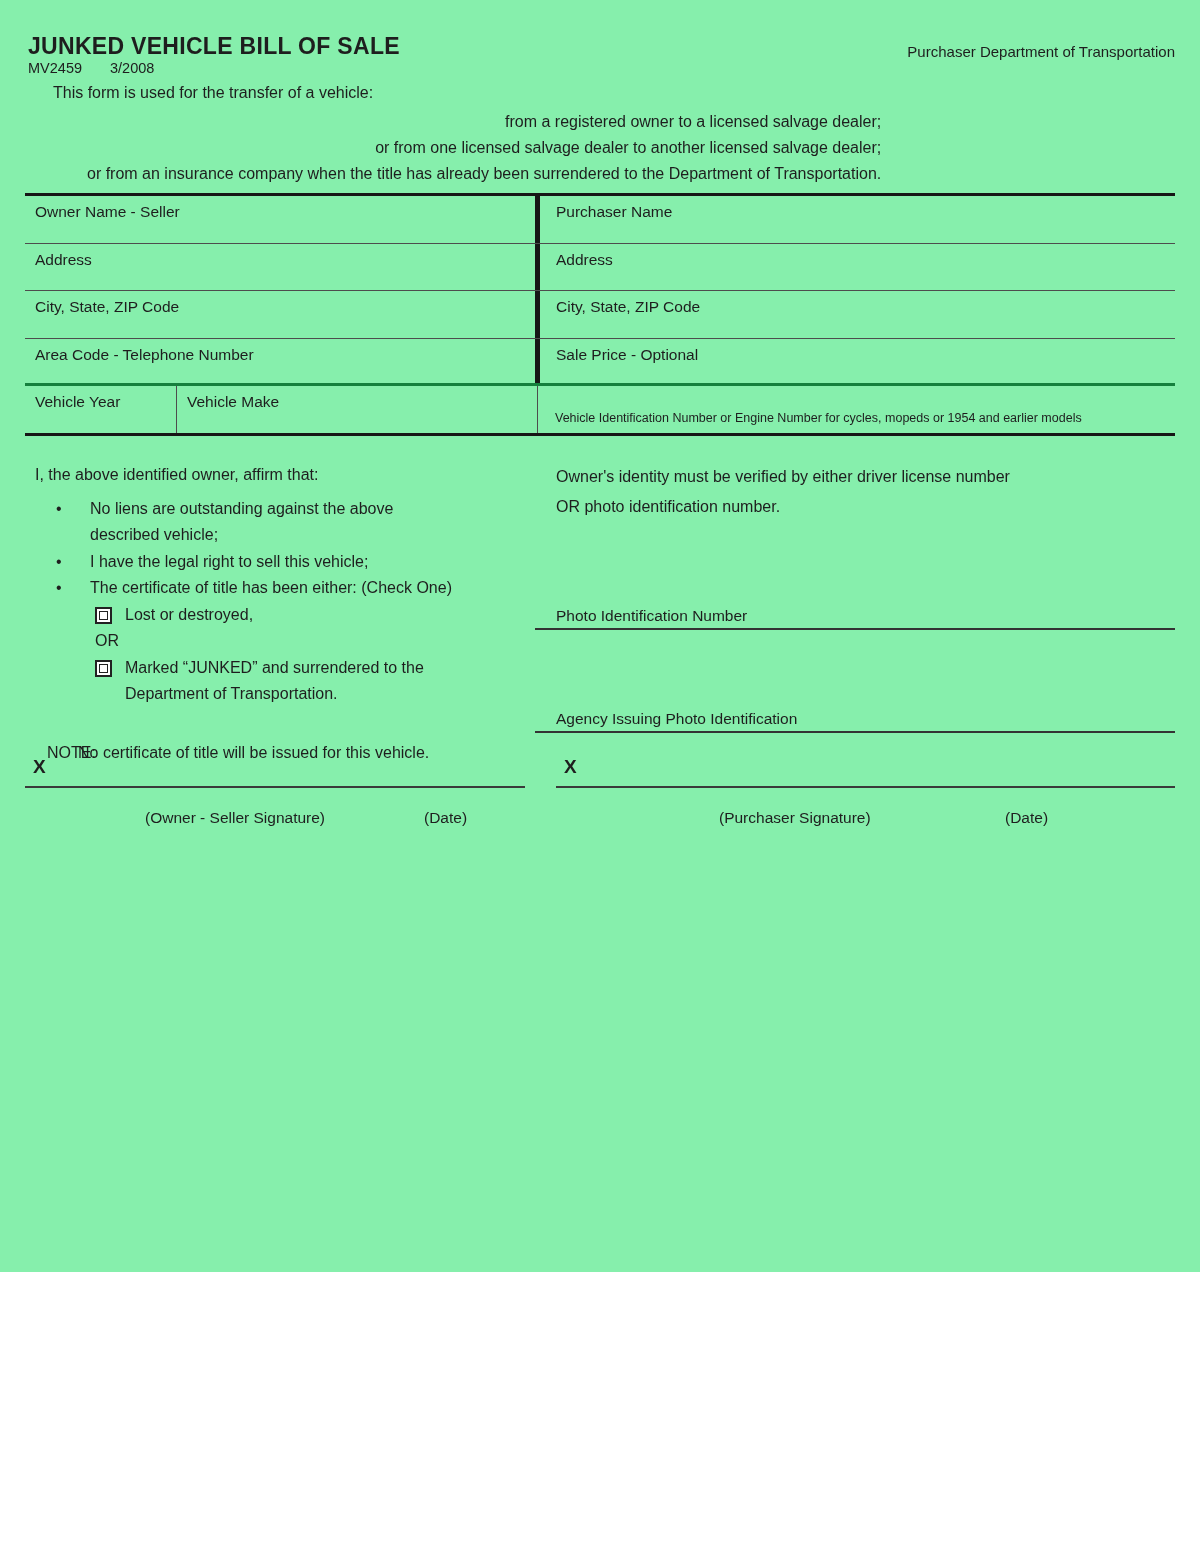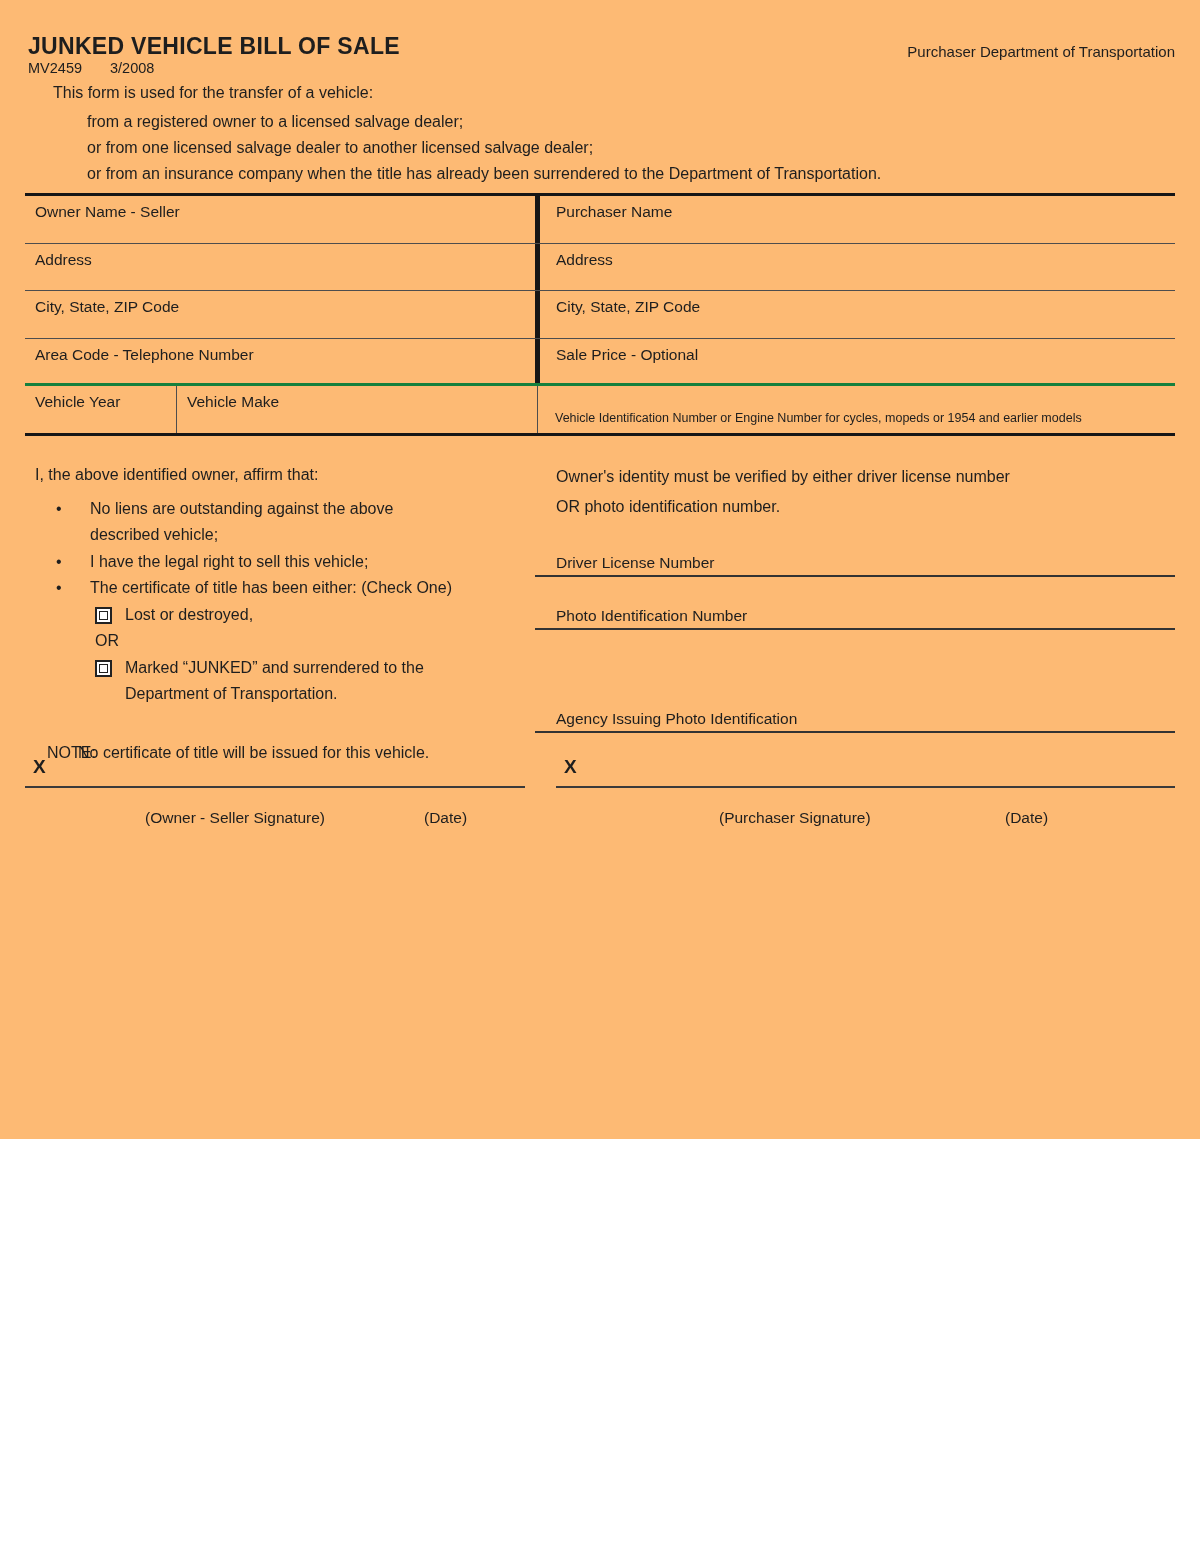--- a/index.html
+++ b/index.html
@@ -1,28 +1,28 @@
 <!DOCTYPE html>
 <html><head>
 <meta charset="utf-8">
 <style>
   * { margin:0; padding:0; box-sizing:border-box; }
   html,body { background:#ffffff; }
   .page {
-    position:relative; width:1200px; height:1139px; background:#fdba74;
+    position:relative; width:1200px; height:1272px; background:#86efac;
     font-family:"Liberation Sans","DejaVu Sans",sans-serif; color:#1e1e1e; overflow:hidden;
   }
   
   .title { position:absolute; left:28px; top:33px; font-size:23px; font-weight:bold; letter-spacing:.3px; }
   .form-meta { position:absolute; left:28px; top:60px; font-size:14.5px; }
   .form-meta .rev { margin-left:28px; }
   .agency { position:absolute; top:43px; right:25px; font-size:15px; }
   
   .intro-lead { position:absolute; left:53px; top:84px; font-size:16px; }
-  .intro-lines { position:absolute; left:87px; top:109px; font-size:16px; line-height:26px; }
+  .intro-lines { position:absolute; left:87px; top:109px; font-size:16px; line-height:26px;text-align:right; }
   
   .party-table { position:absolute; left:25px; top:193px; width:1150px;
     border-top:3px solid #161616; border-bottom:3px solid #161616; }
   .pt-row { display:flex; height:47.5px; border-bottom:1px solid #4d4d4d; }
   .pt-row.thick { border-bottom:3px solid #15803d; }
   .pt-cell-left  { width:510px; padding:7px 10px 0 10px; font-size:15.5px; }
   .pt-cell-right { flex:1; border-left:5px solid #161616; padding:7px 10px 0 16px; font-size:15.5px; }
   .vehicle-row { display:flex; height:47px; }
   .v-year { width:152px; border-right:1px solid #4d4d4d; padding:7px 8px 0 10px; font-size:15.5px; }
   .v-make { width:361px; border-right:1px solid #4d4d4d; padding:7px 8px 0 10px; font-size:15.5px; }
@@ -172,23 +172,20 @@
       <div class="note-label">NOTE:</div>
       <div>No certificate of title will be issued for this vehicle.</div>
     </div>
   </div>
 
   <div class="identity">
     <div class="id-lead">
       <div>Owner's identity must be verified by either driver license number</div>
       <div>OR photo identification number.</div>
     </div>
-    <div class="id-field f1">
-      <span>Driver License Number</span>
-    </div>
     <div class="id-field f2">
       <span>Photo Identification Number</span>
     </div>
     <div class="id-field f3">
       <span>Agency Issuing Photo Identification</span>
     </div>
   </div>
 
   <div class="sig-block sig-left">
     <div class="sig-x">X</div>

